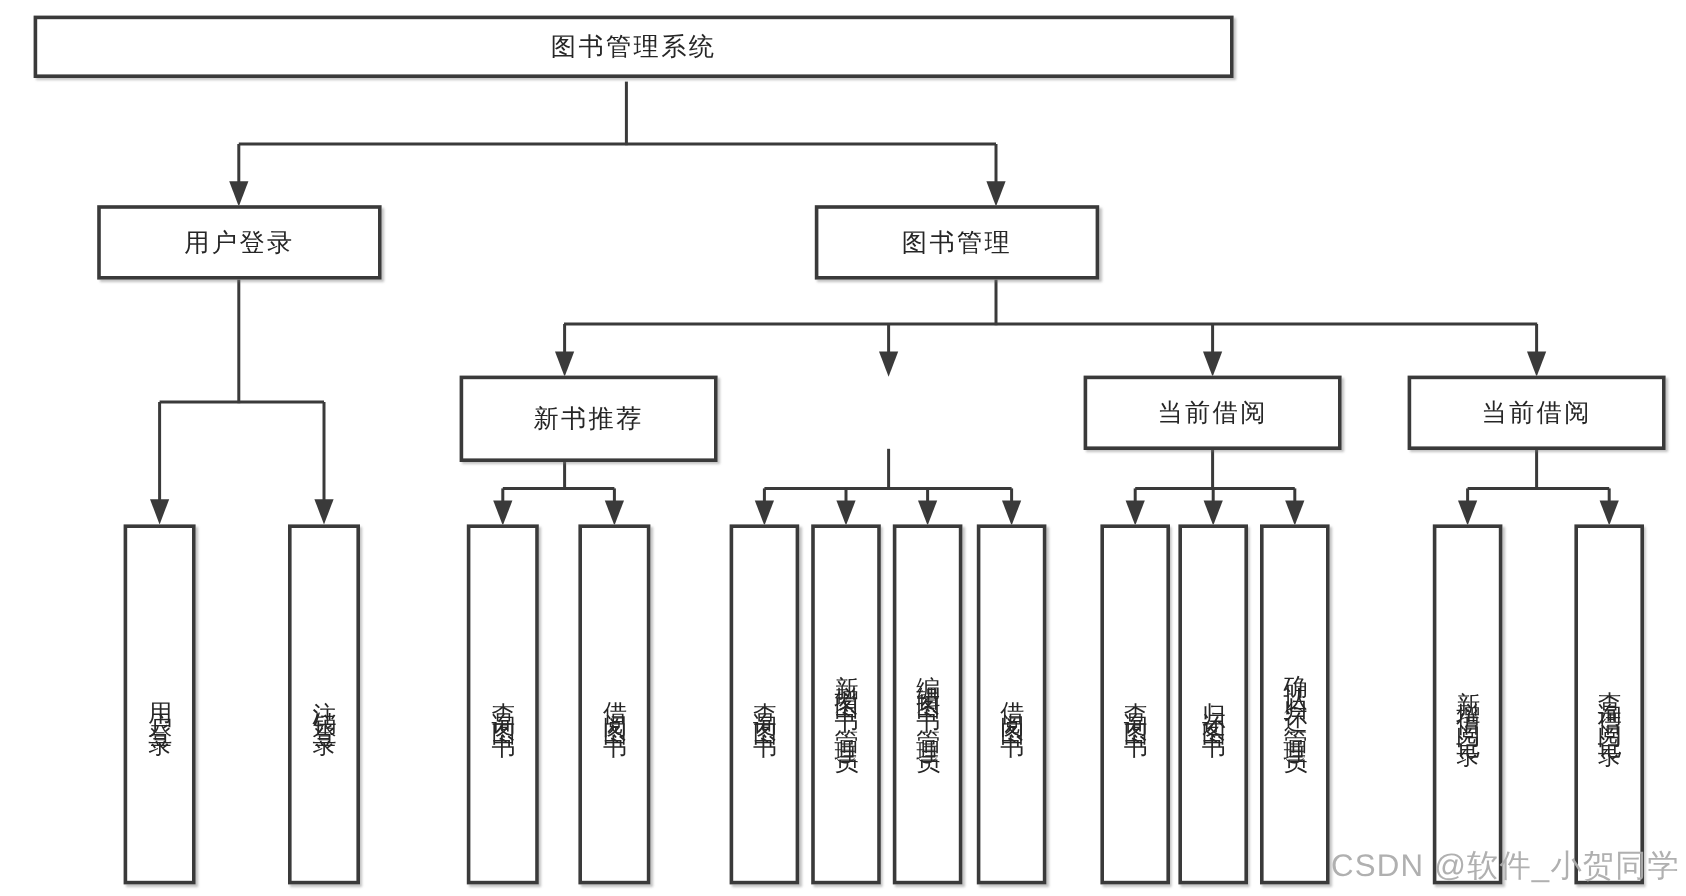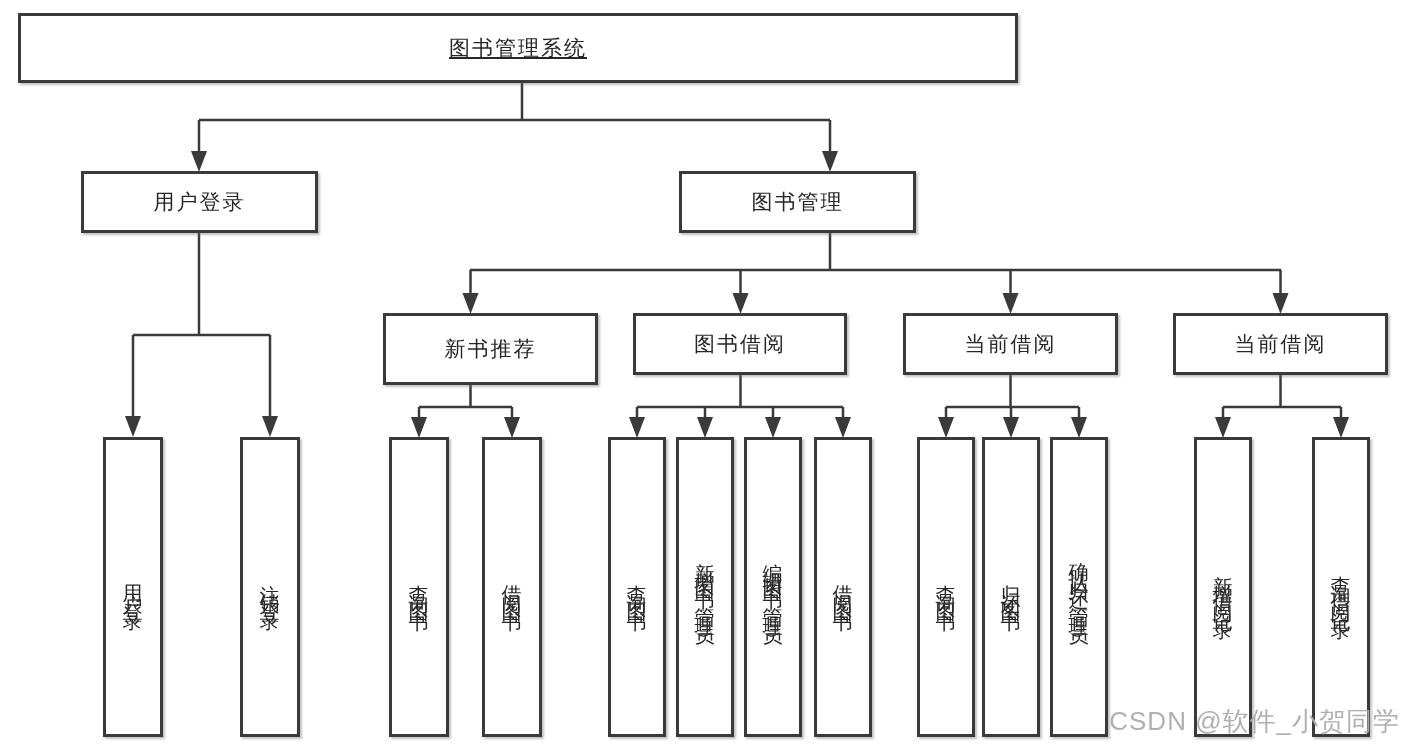--- a/index.html
+++ b/index.html
@@ -122,27 +122,26 @@
       <polygon points="765,417 781,417 773,438"></polygon>
       <polygon points="835,417 851,417 843,438"></polygon>
       <polygon points="938,417 954,417 946,438"></polygon>
       <polygon points="1003,417 1019,417 1011,438"></polygon>
       <polygon points="1071,417 1087,417 1079,438"></polygon>
       <polygon points="1215,417 1231,417 1223,438"></polygon>
       <polygon points="1333,417 1349,417 1341,438"></polygon>
     </g>
   </svg>
 
-  <div class="node h-node" style="left:18px; top:13px; width:1000px; height:70px;text-decoration:underline;">图书管理系统</div>
+  <div class="node h-node" style="left:28px; top:13px; width:1000px; height:52px;">图书管理系统</div>
 
   <div class="node h-node" style="left:81px; top:171px; width:237px; height:62px;">用户登录</div>
   <div class="node h-node" style="left:679px; top:171px; width:237px; height:62px;">图书管理</div>
 
   <div class="node h-node" style="left:383px; top:313px; width:215px; height:72px;">新书推荐</div>
-  <div class="node h-node" style="left:633px; top:313px; width:214px; height:62px;">图书借阅</div>
   <div class="node h-node" style="left:903px; top:313px; width:215px; height:62px;">当前借阅</div>
   <div class="node h-node" style="left:1173px; top:313px; width:215px; height:62px;">当前借阅</div>
 
   <div class="node v-node" style="left:103px; top:437px; width:60px; height:300px;">用户登录</div>
   <div class="node v-node" style="left:240px; top:437px; width:60px; height:300px;">注销登录</div>
 
   <div class="node v-node" style="left:389px; top:437px; width:60px; height:300px;">查询图书</div>
   <div class="node v-node" style="left:482px; top:437px; width:60px; height:300px;">借阅图书</div>
 
   <div class="node v-node" style="left:608px; top:437px; width:58px; height:300px;">查询图书</div>

